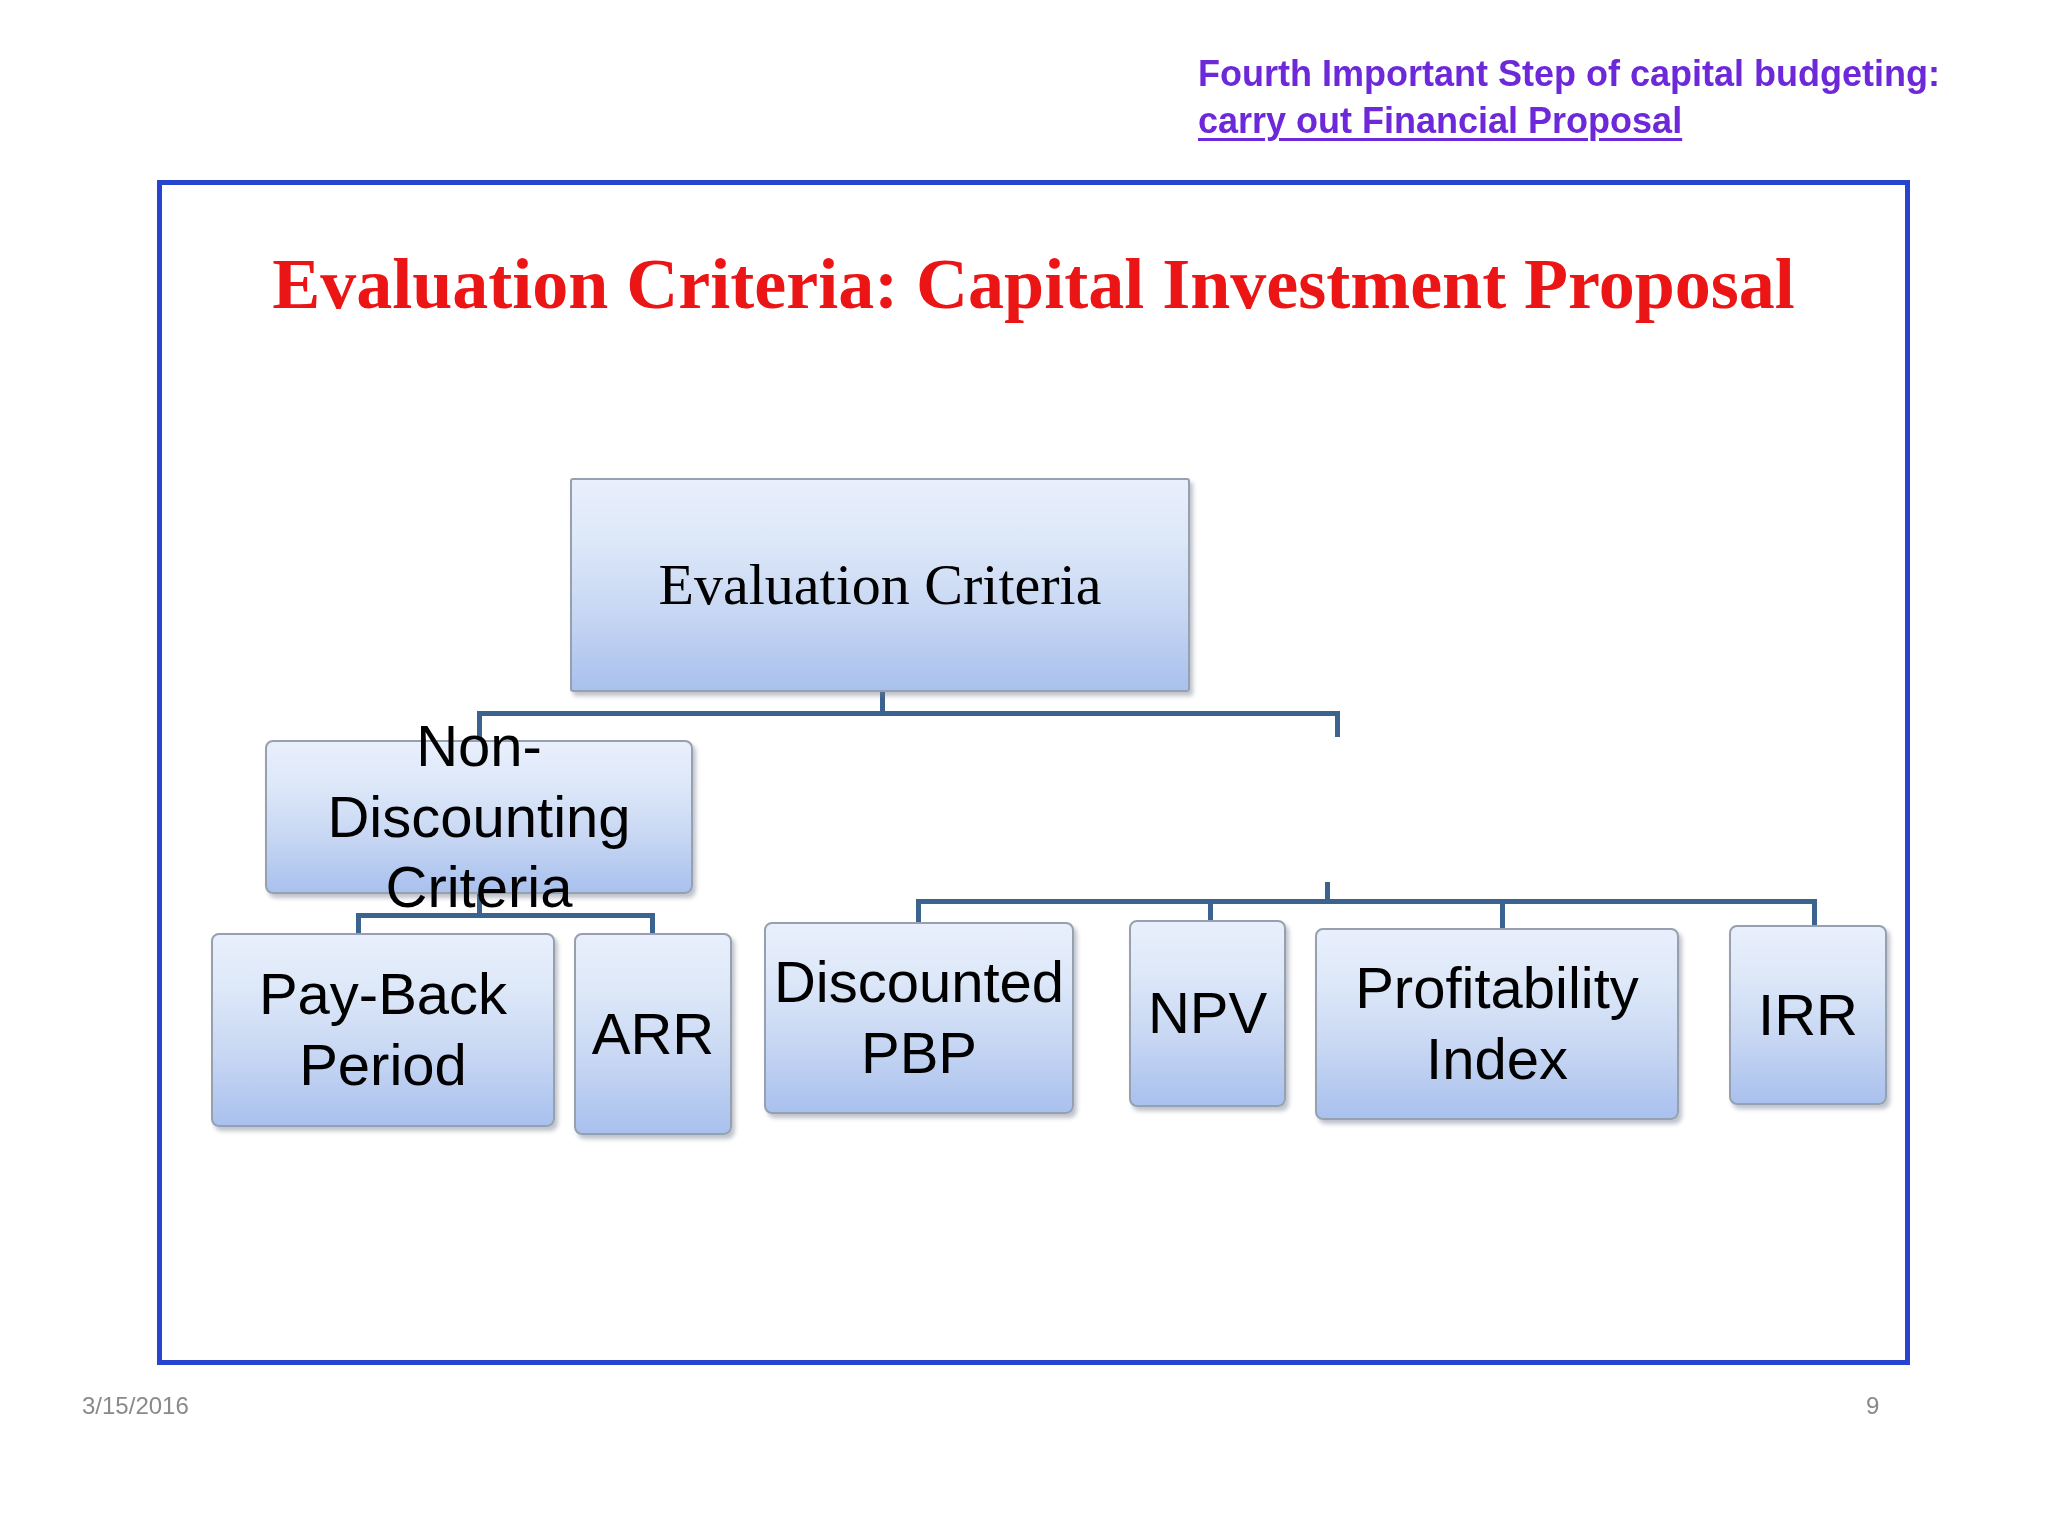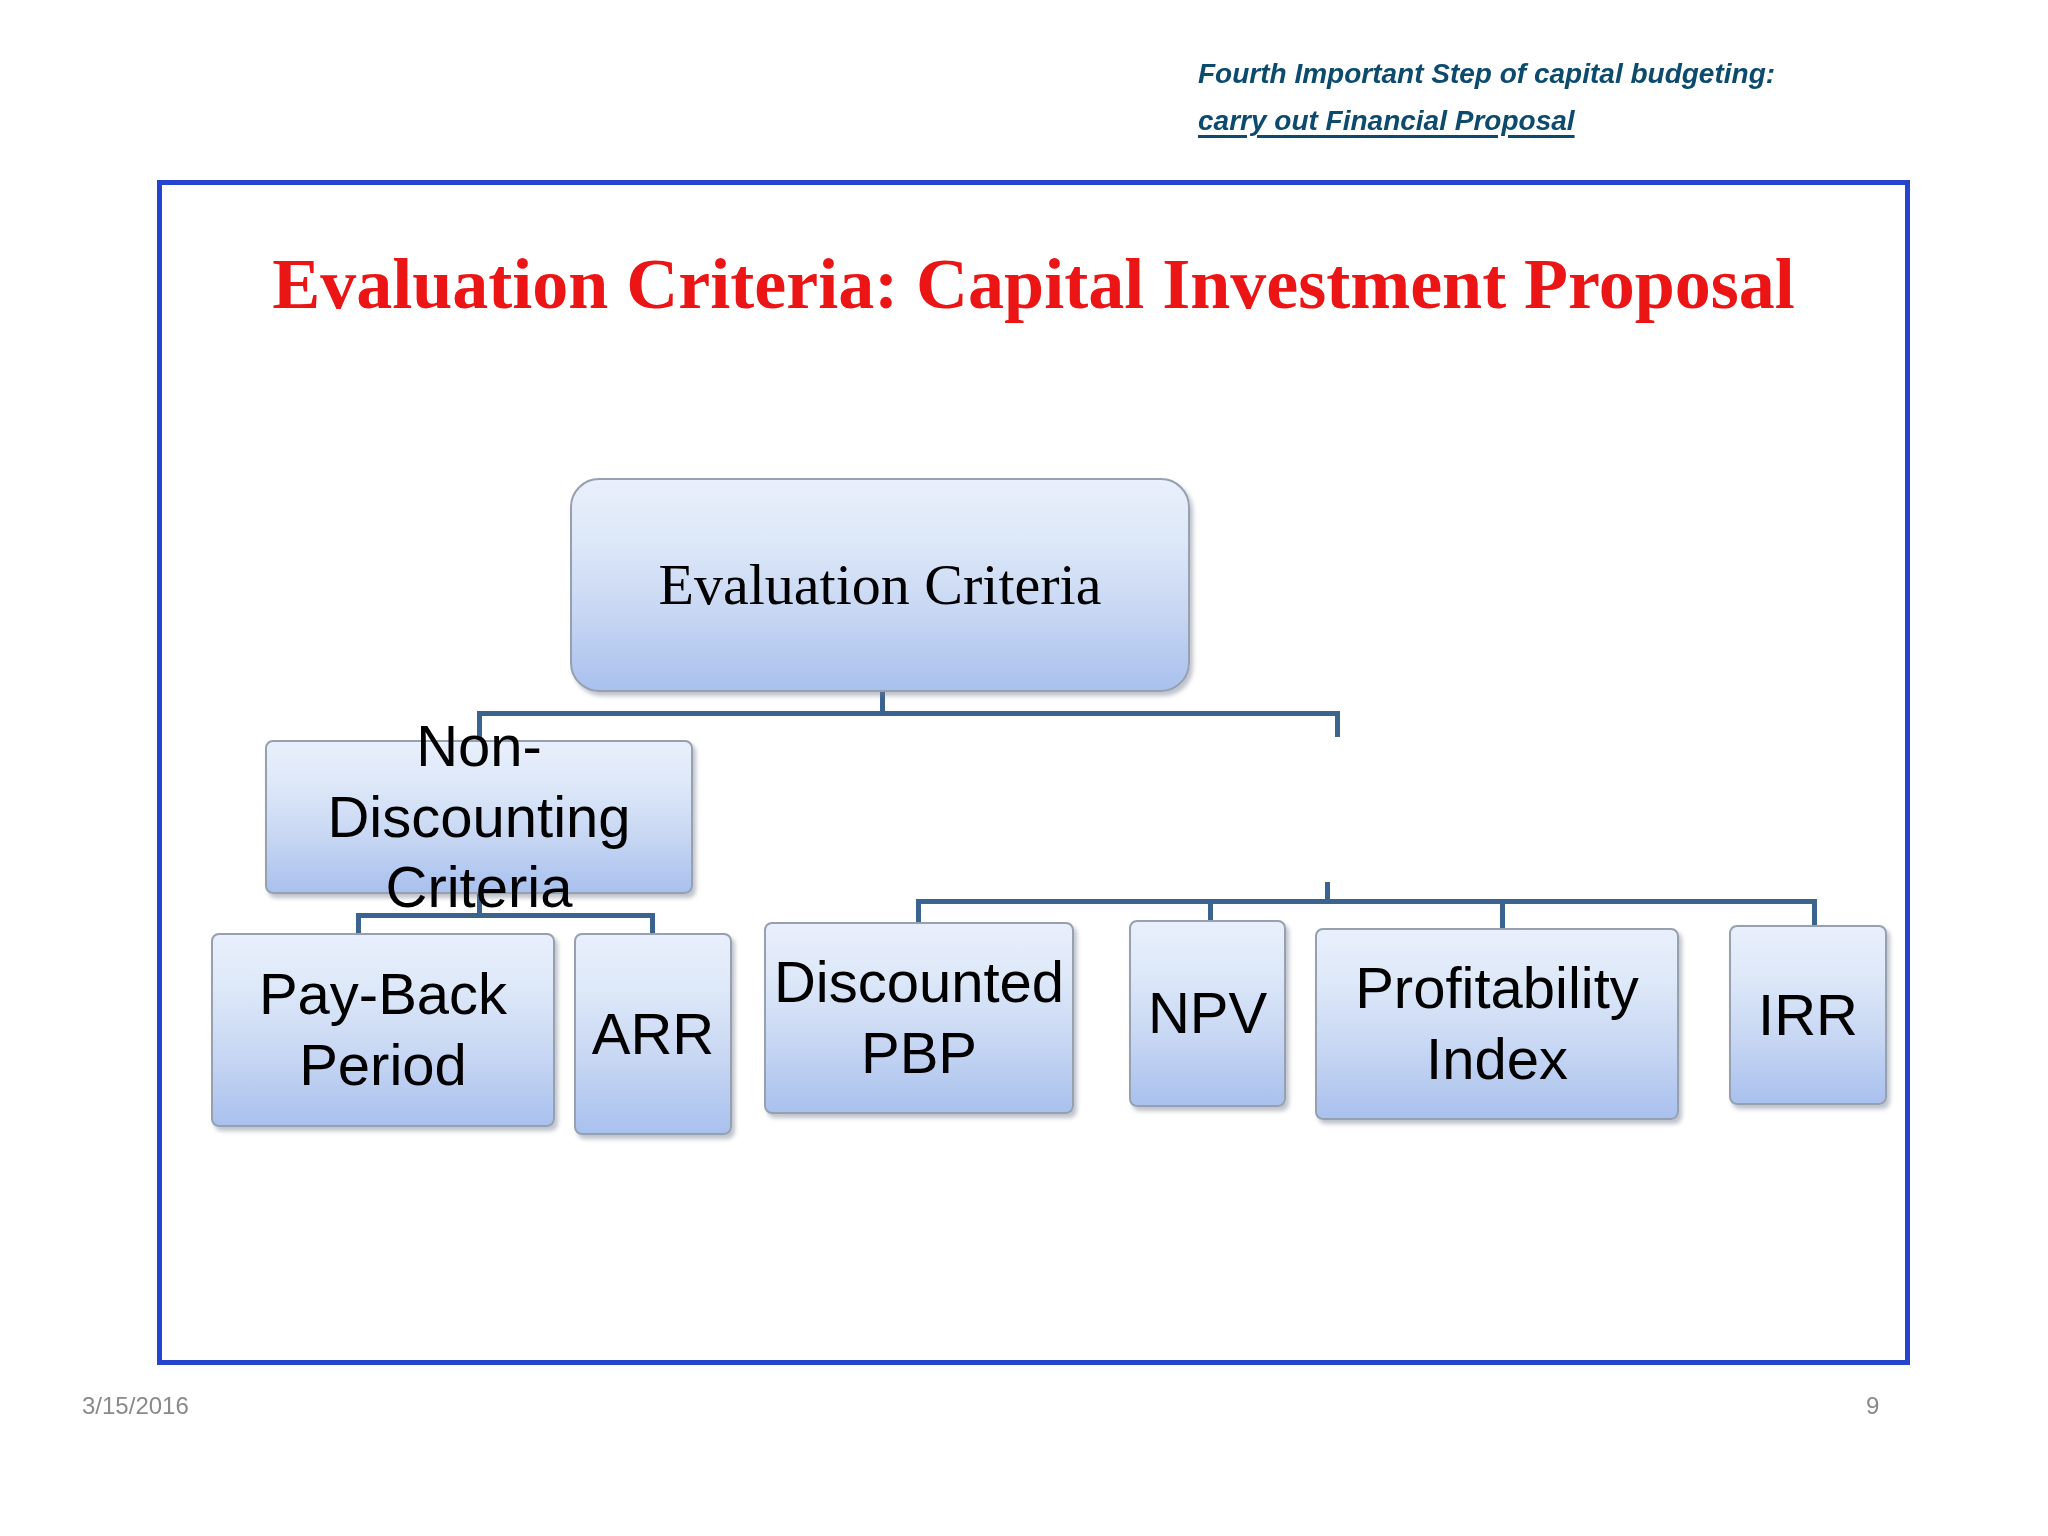--- a/index.html
+++ b/index.html
@@ -6,22 +6,22 @@
   .stage{
     position:relative;
     width:2048px;height:1536px;
     background:#ffffff;
     font-family:"Liberation Sans", sans-serif;
     overflow:hidden;
   }
   
   .header{
     position:absolute;left:1198px;top:50px;width:840px;
-    font-weight:bold;font-style:italic;color:#0c4a6e;
-    font-size:28px;line-height:47px;white-space:nowrap;
+    font-weight:bold;color:#6d28d9;
+    font-size:36px;line-height:47px;white-space:nowrap;
   }
   .header .h2{
     text-decoration:underline;
     text-decoration-thickness:3px;
     text-underline-offset:5px;
   }
   
   .frame{
     position:absolute;left:157px;top:180px;
     width:1743px;height:1175px;
@@ -48,21 +48,21 @@
     background:linear-gradient(180deg,#e9effc 0%,#dde8f8 28%,#c8d7f3 62%,#a9c1ee 100%);
     border:2px solid #96a0ae;
     border-radius:8px;
     box-shadow:3px 4px 4px rgba(110,120,140,0.45);
     color:#000;
     font-size:58px;line-height:1.22;
   }
   .node.root{
     font-family:"Liberation Serif", serif;
     font-size:58px;
-    border-radius:29px;
+    border-radius:3px;
   }
   
   .con{
     position:absolute;
     background:#3a648f;
   }
   
   .footer-date,.footer-page{
     position:absolute;top:1392px;
     color:#8a8a8a;font-size:24px;

